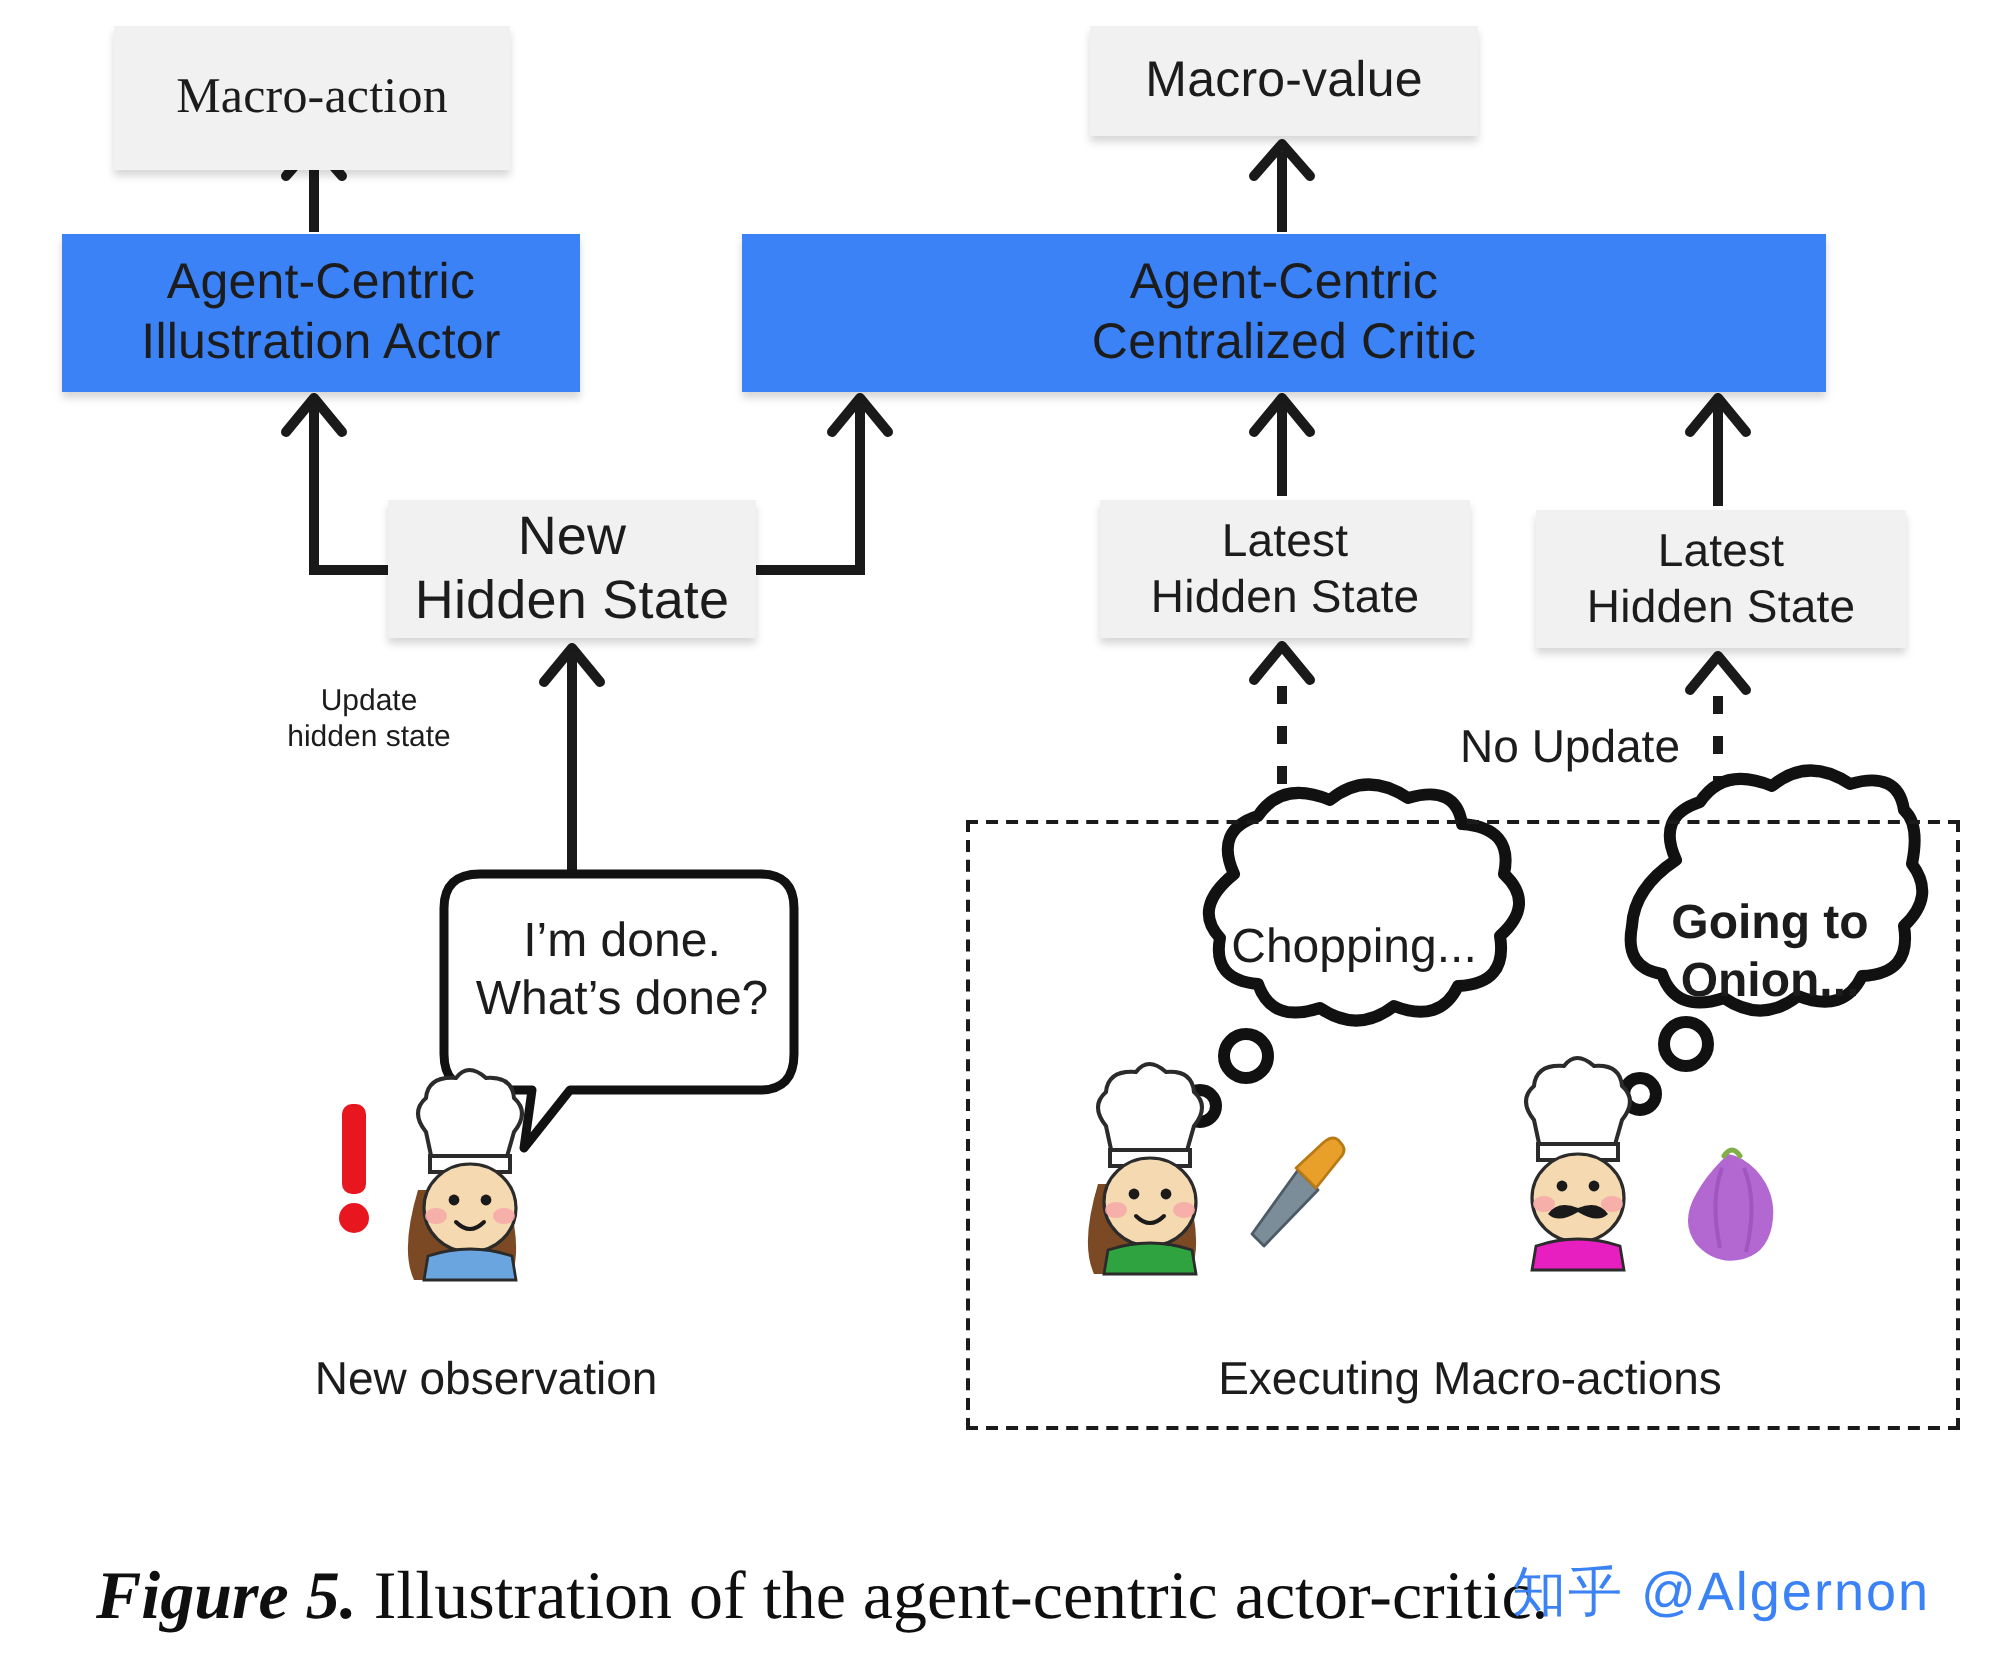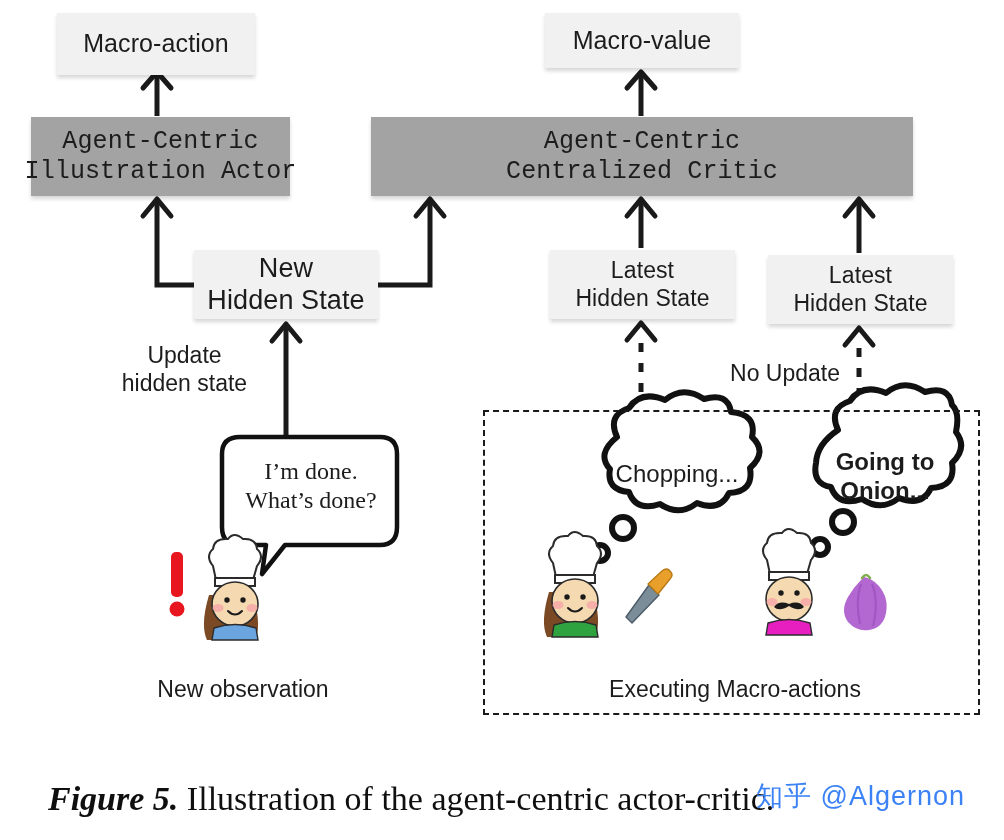--- a/index.html
+++ b/index.html
@@ -31,27 +31,28 @@
     flex-direction: column;
     align-items: center;
     justify-content: center;
     text-align: center;
     line-height: 1.18;
     color: #1c1c1c;
     box-shadow: 0 3px 4px rgba(0,0,0,0.16);
     letter-spacing: 0.1px;
   }
   .box-light { background: #f1f1f1; }
-  .box-dark  { background: #a3a3a3; font-family: Liberation Mono, monospace; }
+  .box-dark  { background: #3b82f6; }
 
   .box-line { display: block; white-space: nowrap; }
 
   #box-macro-action {
-    left: 57px; top: 13px; width: 198px; height: 62px;
+    left: 57px; top: 13px; width: 198px; height: 72px;
     font-size: 25px;
+    font-family: Liberation Serif, serif;
   }
   #box-macro-value {
     left: 545px; top: 13px; width: 194px; height: 55px;
     font-size: 25px;
   }
   #box-actor {
     left: 31px; top: 117px; width: 259px; height: 79px;
     font-size: 25px;
   }
   #box-critic {
@@ -77,21 +78,21 @@
   
   .plain-label {
     position: absolute;
     text-align: center;
     line-height: 1.2;
     color: #1c1c1c;
     white-space: nowrap;
   }
   #label-update-hidden-state {
     left: 92px; top: 342px; width: 185px;
-    font-size: 23px;
+    font-size: 15px;
   }
   #label-no-update {
     left: 680px; top: 360px; width: 160px;
     font-size: 23px;
     text-align: right;
   }
   #label-new-observation {
     left: 128px; top: 676px; width: 230px;
     font-size: 23px;
     text-align: center;
@@ -116,21 +117,20 @@
     position: absolute;
     text-align: center;
     line-height: 1.2;
     color: #1c1c1c;
     z-index: 6;
     white-space: nowrap;
   }
   #speech-text-agent {
     left: 225px; top: 457px; width: 172px;
     font-size: 24px;
-    font-family: Liberation Serif, serif;
   }
   #thought-text-chopping {
     left: 597px; top: 460px; width: 160px;
     font-size: 24px;
   }
   #thought-text-onion {
     left: 820px; top: 448px; width: 130px;
     font-size: 24px;
     font-weight: bold;
   }

